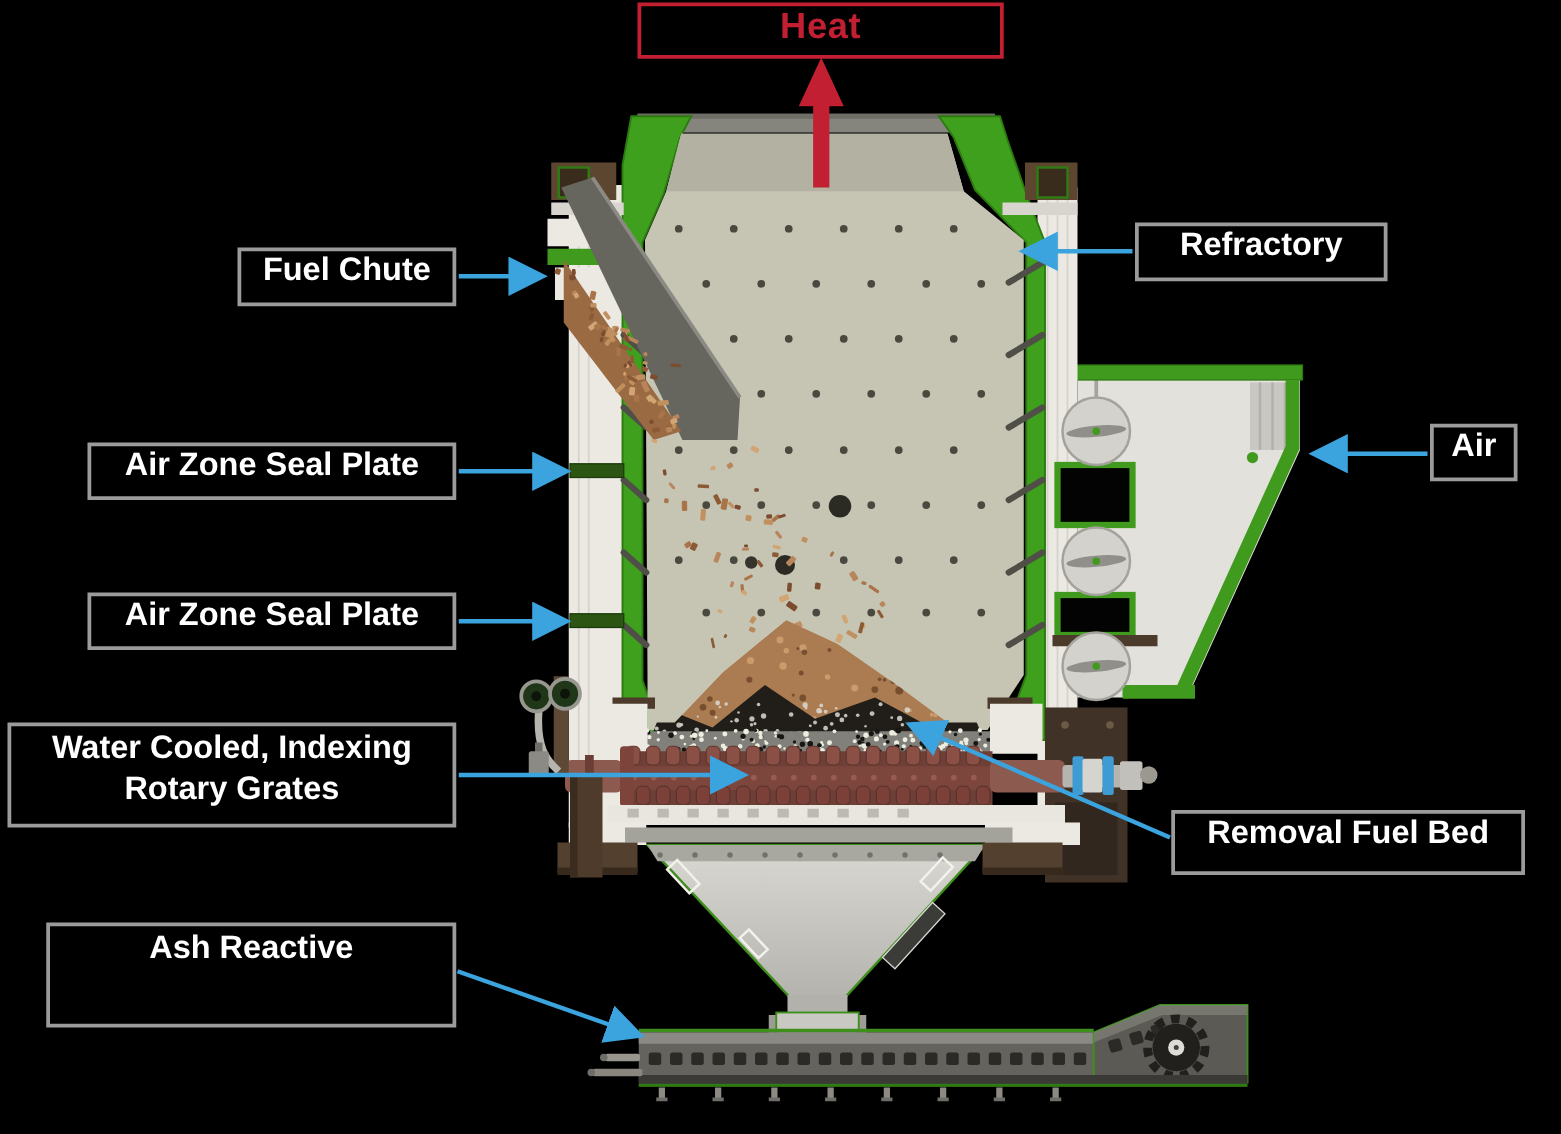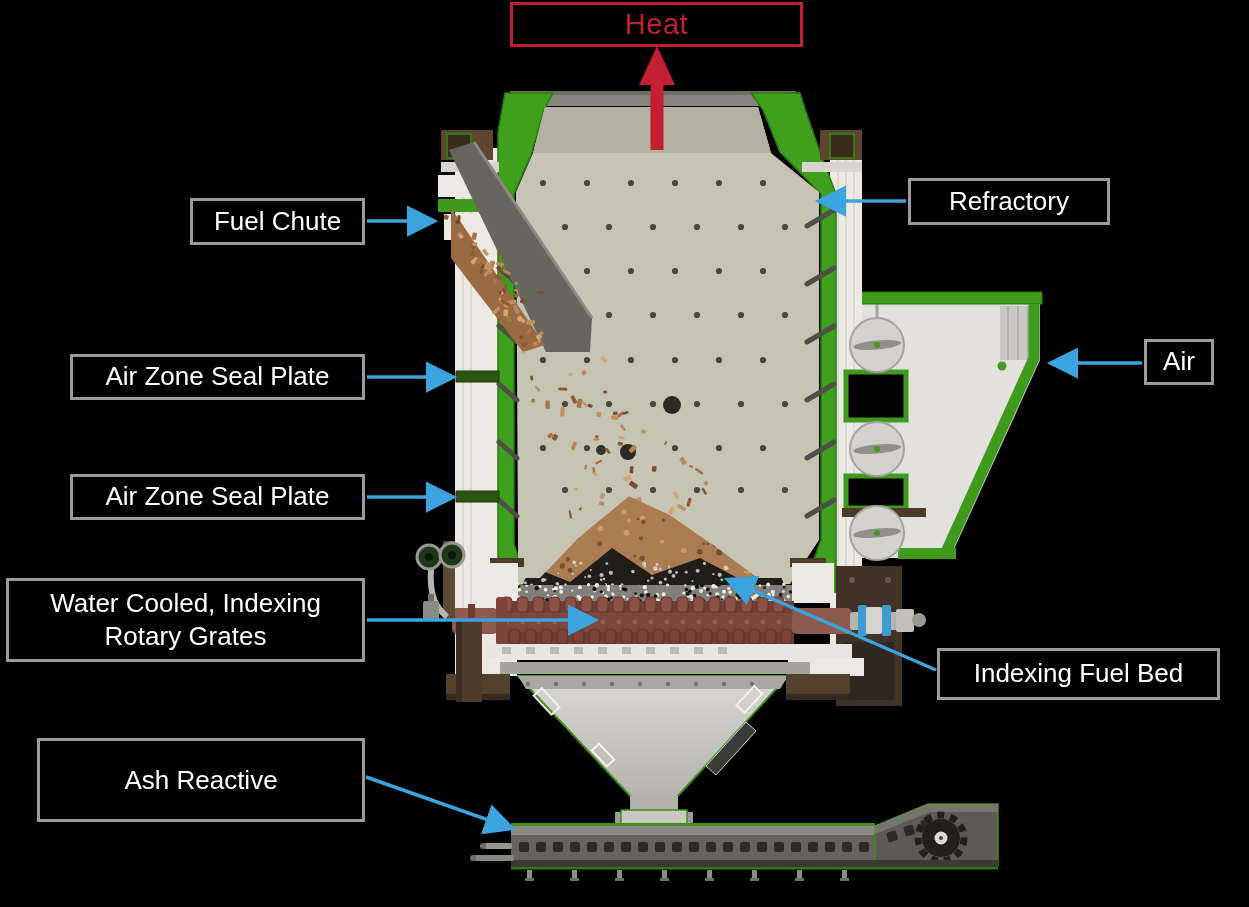--- a/index.html
+++ b/index.html
@@ -1,21 +1,21 @@
 <!DOCTYPE html>
 <html><head>
 <meta charset="utf-8">
 <style>
   html,body{margin:0;padding:0;background:#000;}
   #stage{position:relative;width:1249px;height:907px;background:#000;overflow:hidden;
          font-family:"Liberation Sans",sans-serif;}
   #machine{position:absolute;left:0;top:0;}
-  .lbl{position:absolute;display:flex;align-items:center;justify-content:center;
+  .lbl{position:absolute;display:flex;align-items:flex-start;justify-content:center;
        text-align:center;background:#000;border:3px solid #9b9b9b;box-sizing:border-box;
-       color:#fff;font-weight:400;font-size:26px;line-height:1.15;white-space:nowrap;}
+       color:#fff;font-weight:700;font-size:26px;line-height:1.15;white-space:nowrap;}
   .lbl .stack{display:block;}
   .lbl .stack span{display:block;line-height:33px;}
   .lbl.heat{border-color:#C21F33;color:#C21F33;font-size:29px;letter-spacing:.5px;}
 </style>
 </head>
 <body>
 
 <div id="stage">
 
 <svg id="machine" width="1249" height="907" viewBox="0 0 1249 907">
@@ -873,21 +873,21 @@
 </div>
 
 <div class="lbl" style="left:6px;top:578px;width:359px;height:84px">
   <span class="stack">
     <span>Water Cooled, Indexing</span>
     <span>Rotary Grates</span>
   </span>
 </div>
 
 <div class="lbl" style="left:937px;top:648px;width:283px;height:52px">
-  <span>Indexing Fuel Bed</span>
+  <span>Removal Fuel Bed</span>
 </div>
 
 <div class="lbl" style="left:37px;top:738px;width:328px;height:84px">
   <span class="stack">
     <span>Ash Reactive</span>
   </span>
 </div>
 
 </div>
 

